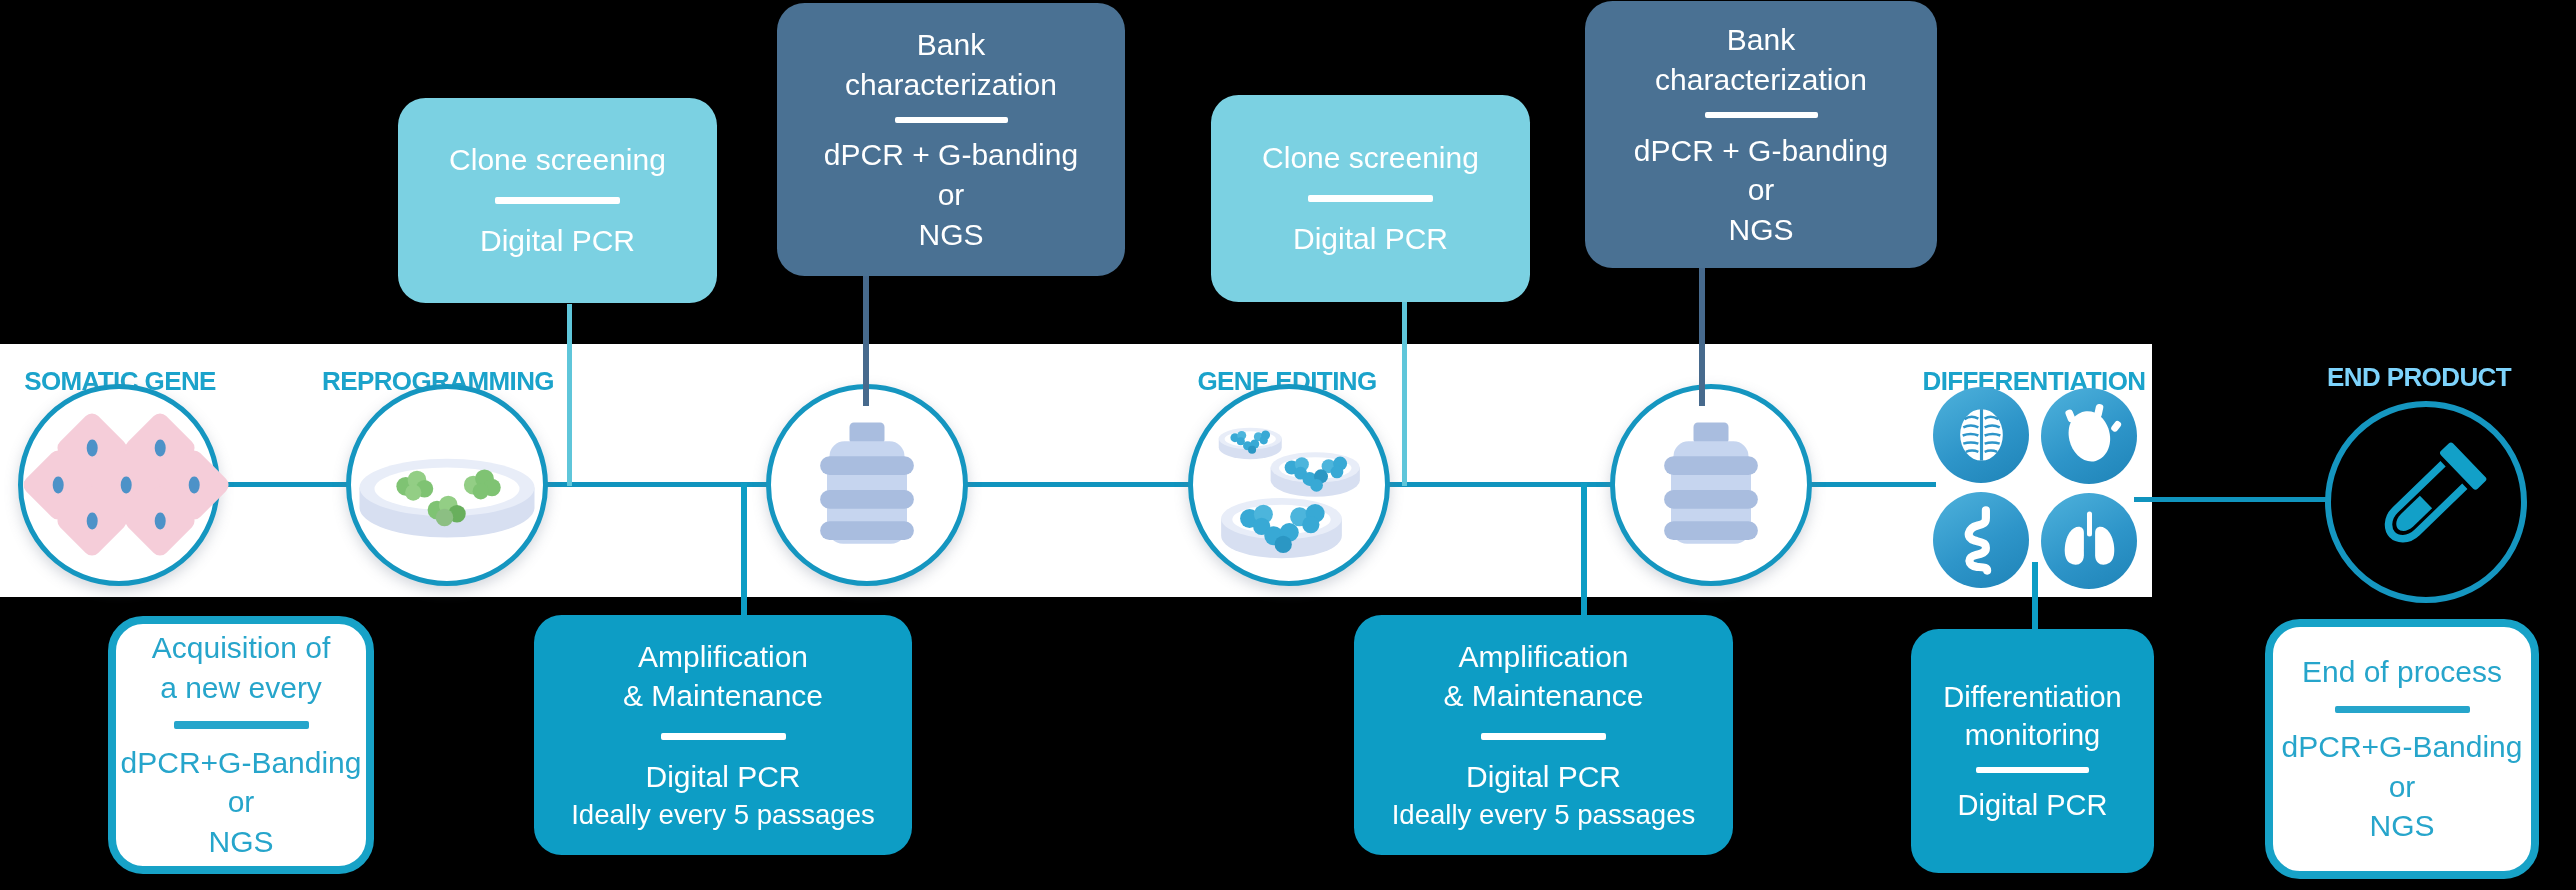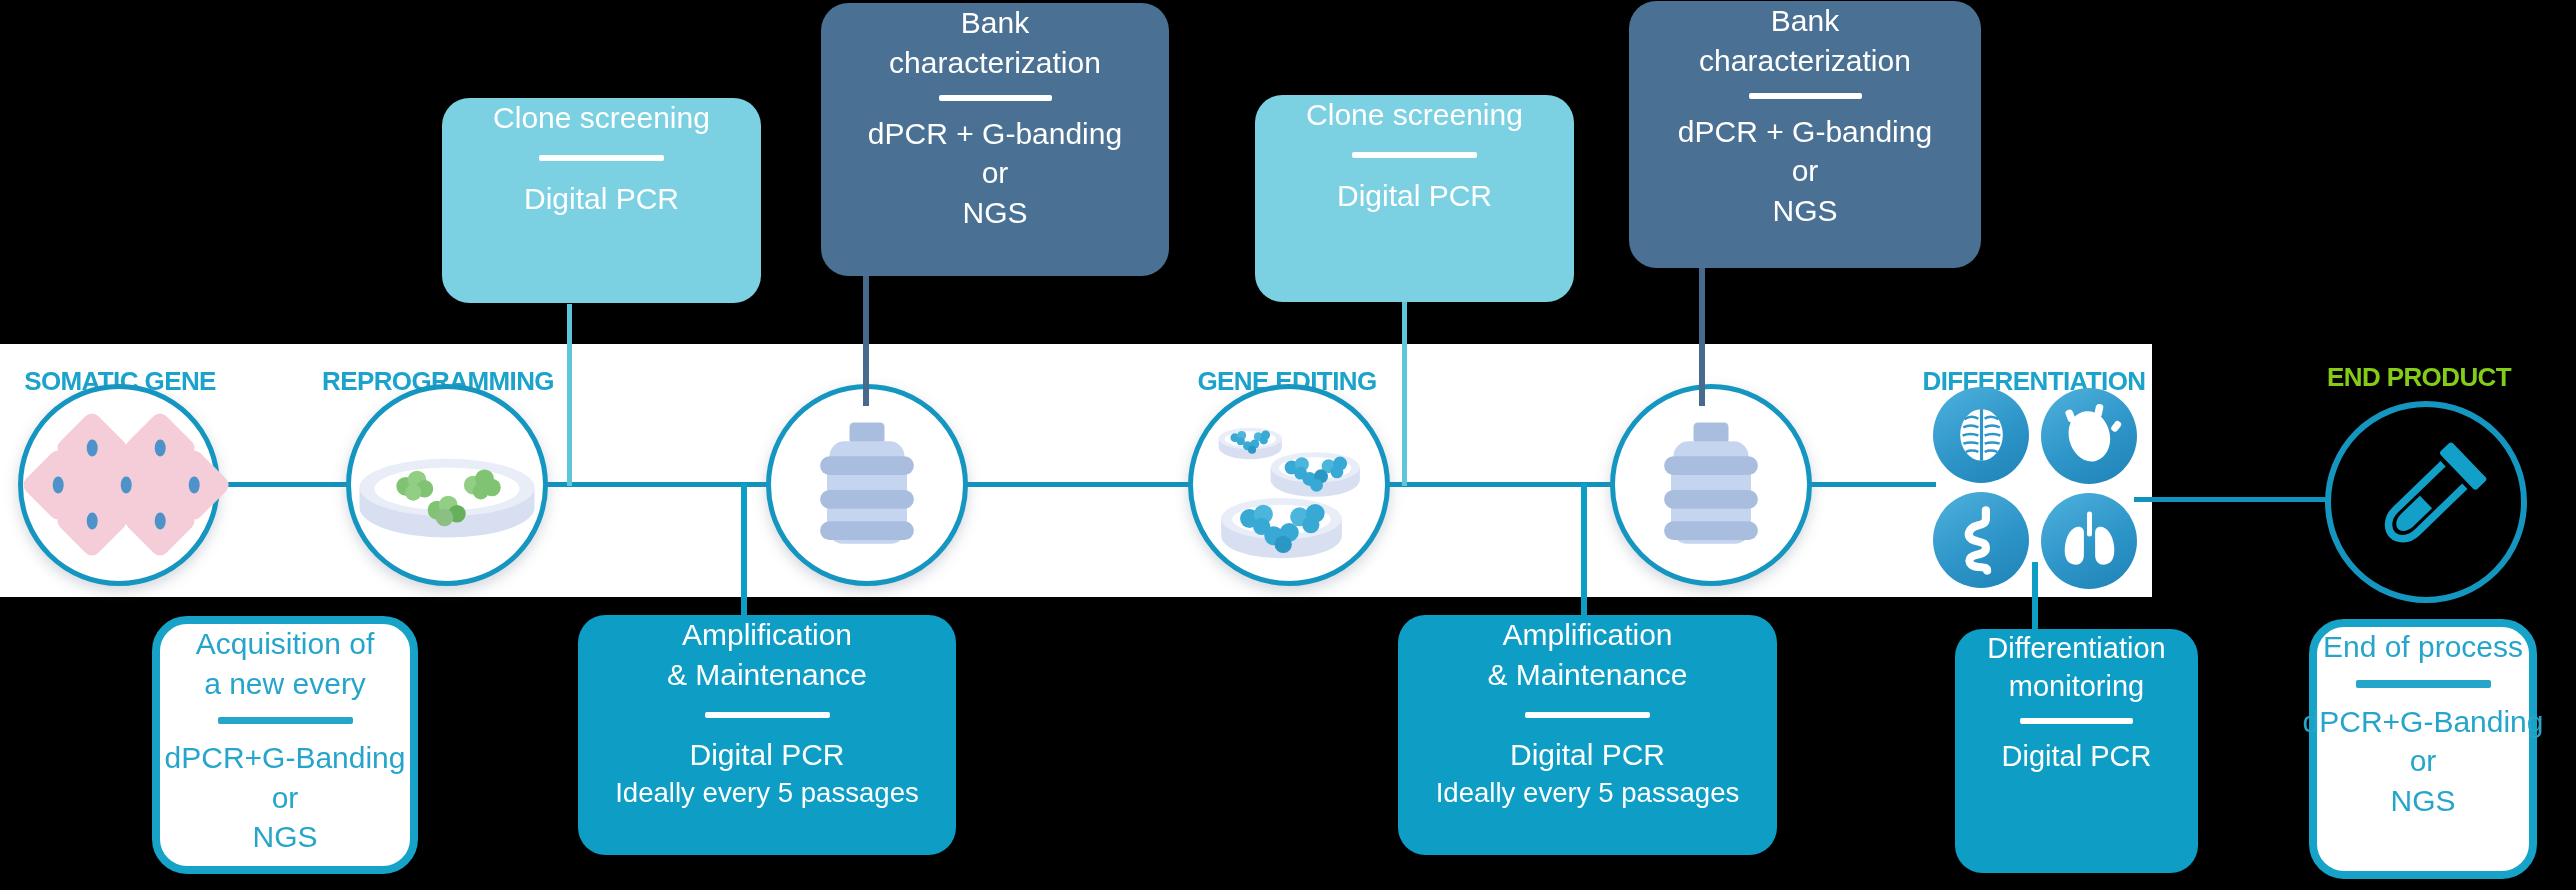--- a/index.html
+++ b/index.html
@@ -3,21 +3,21 @@
 <meta charset="utf-8">
 <style>
   html,body{margin:0;padding:0;background:#000;}
   #canvas{position:relative;width:2576px;height:890px;background:#000;overflow:hidden;
           font-family:"Liberation Sans",sans-serif;}
   
   .band{position:absolute;left:0;top:344px;width:2152px;height:253px;background:#ffffff;}
   
   .stage-label{position:absolute;top:366px;transform:translateX(-50%);font-size:26px;
                font-weight:800;letter-spacing:-0.6px;color:#1ba3cb;white-space:nowrap;}
-  .stage-label.on-black{color:#84cc16;top:362px;}
+  .stage-label.on-black{color:#7dd3fc;top:362px;}
   
   .hline{position:absolute;height:5px;background:#1094be;}
   .vline{position:absolute;}
   .v-lightteal{width:5px;background:#5fc6da;}
   .v-slate{width:6.3px;background:#476a8d;}
   .v-teal{width:5.6px;background:#0d9dc5;}
   
   .circle{position:absolute;width:202px;height:202px;border-radius:50%;background:#fff;
           border:5.6px solid #1596c0;box-sizing:border-box;z-index:3;
           box-shadow:0 5px 13.8px rgba(110,120,140,.30);display:flex;align-items:center;justify-content:center;}
@@ -25,22 +25,22 @@
   .organ{position:absolute;width:96px;height:96px;border-radius:50%;z-index:3;
          background:linear-gradient(150deg,#4fb2dc 0%,#2e95c9 55%,#1e83b7 100%);
          display:flex;align-items:center;justify-content:center;}
   
   .diamond{position:absolute;width:54px;height:54px;background:#f5cdd9;border-radius:8.8px;
            transform:rotate(45deg);}
   .diamond .nuc{position:absolute;left:50%;top:50%;width:10.6px;height:17px;background:#4d92c8;
                 border-radius:50%;transform:translate(-50%,-50%) rotate(-45deg);}
   
   .tbox{position:absolute;box-sizing:border-box;border-radius:27.6px;color:#fff;text-align:center;
-        display:flex;flex-direction:column;align-items:center;
-        font-size:30px;line-height:1.32;z-index:5;margin-left:44px;}
+        display:flex;flex-direction:column;align-items:center;justify-content:center;
+        font-size:30px;line-height:1.32;z-index:5;}
   .bg-lightblue{background:#7bd1e2;}
   .bg-slate{background:#4a7193;}
   .bg-teal{background:#0d9dc5;}
   .whitebox{background:#fff;border:8.1px solid #17a2c7;color:#26a5cb;border-radius:35px;}
   .div-w{width:125px;height:6.3px;background:#fff;border-radius:1.9px;margin:17.5px 0;}
   .div-w.narrow{width:113px;margin:12.5px 0;}
   .div-t{width:135px;height:7.5px;background:#26a5cb;border-radius:1.9px;margin:13.8px 0;}
   .ln{white-space:nowrap;}
   .small{font-size:27.6px;}
   .f46{font-size:29px;}
@@ -329,21 +329,21 @@
     <div class="ln small">Ideally every 5 passages</div>
   </div>
 
   <div class="tbox bg-teal f46" style="left:1911px;top:629px;width:243px;height:244px">
     <div class="ln">Differentiation</div>
     <div class="ln">monitoring</div>
     <div class="div-w narrow"></div>
     <div class="ln">Digital PCR</div>
   </div>
 
-  <div class="tbox whitebox" style="left:2265px;top:619px;width:228px;height:260px">
+  <div class="tbox whitebox" style="left:2265px;top:619px;width:274px;height:260px">
     <div class="ln">End of process</div>
     <div class="div-t"></div>
     <div class="ln">dPCR+G-Banding</div>
     <div class="ln">or</div>
     <div class="ln">NGS</div>
   </div>
 
 </div>
 
 

